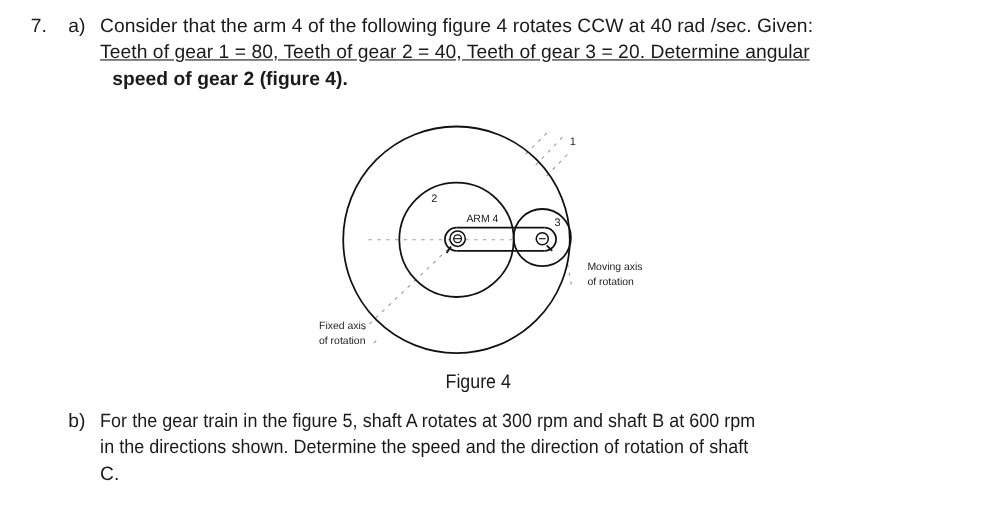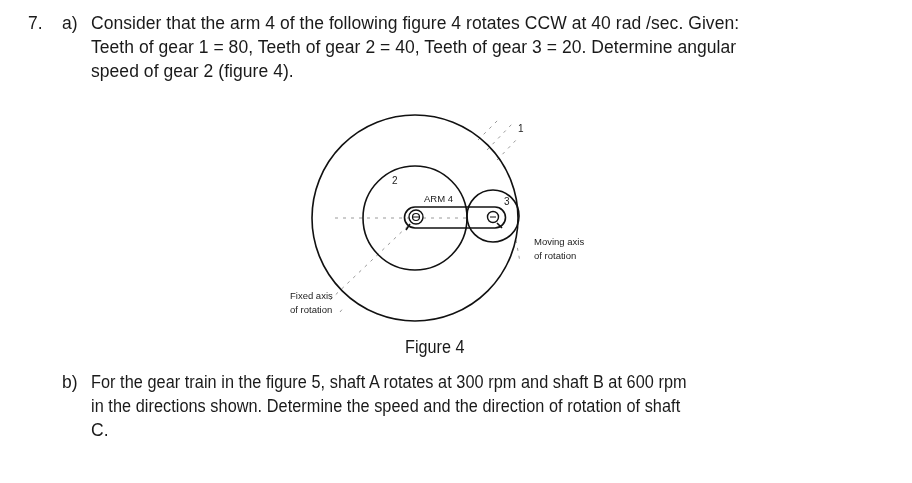--- a/index.html
+++ b/index.html
@@ -21,22 +21,22 @@
     .fig-text { font-family: "Liberation Sans", sans-serif; fill: #222; }
   </style>
 </head>
 <body>
 
 <div>
   <span class="qnum">7.</span>
 
   <span class="plabel" style="left:62px; top:13px;">a)</span>
   <div class="line" style="left:91px; top:13px;">Consider that the arm 4 of the following figure 4 rotates CCW at 40 rad /sec. Given:</div>
-  <div class="line" style="left:91px; top:37px;">Teeth of gear 1 = 80, Teeth of gear 2 = 40, Teeth of gear 3 = 20. Determine angular</div>
-  <div class="line" style="left:91px; top:61px;">speed of gear 2 (figure 4).</div>
+  <div class="line" style="left:91px; top:37px;text-decoration:underline;">Teeth of gear 1 = 80, Teeth of gear 2 = 40, Teeth of gear 3 = 20. Determine angular</div>
+  <div class="line" style="left:102px; top:61px;font-weight:bold;">speed of gear 2 (figure 4).</div>
 
   <svg class="figure" width="912" height="483">
 
     <g stroke="#9a9a9a" stroke-width="1" stroke-dasharray="3,5" fill="none">
       <line x1="335" y1="218" x2="470" y2="218"></line>
       <line x1="330" y1="300" x2="412" y2="222"></line>
       <line x1="478" y1="140" x2="500" y2="118"></line>
       <line x1="487" y1="150" x2="512" y2="124"></line>
       <line x1="497" y1="160" x2="518" y2="138"></line>
       <line x1="516" y1="240" x2="520" y2="262"></line>

